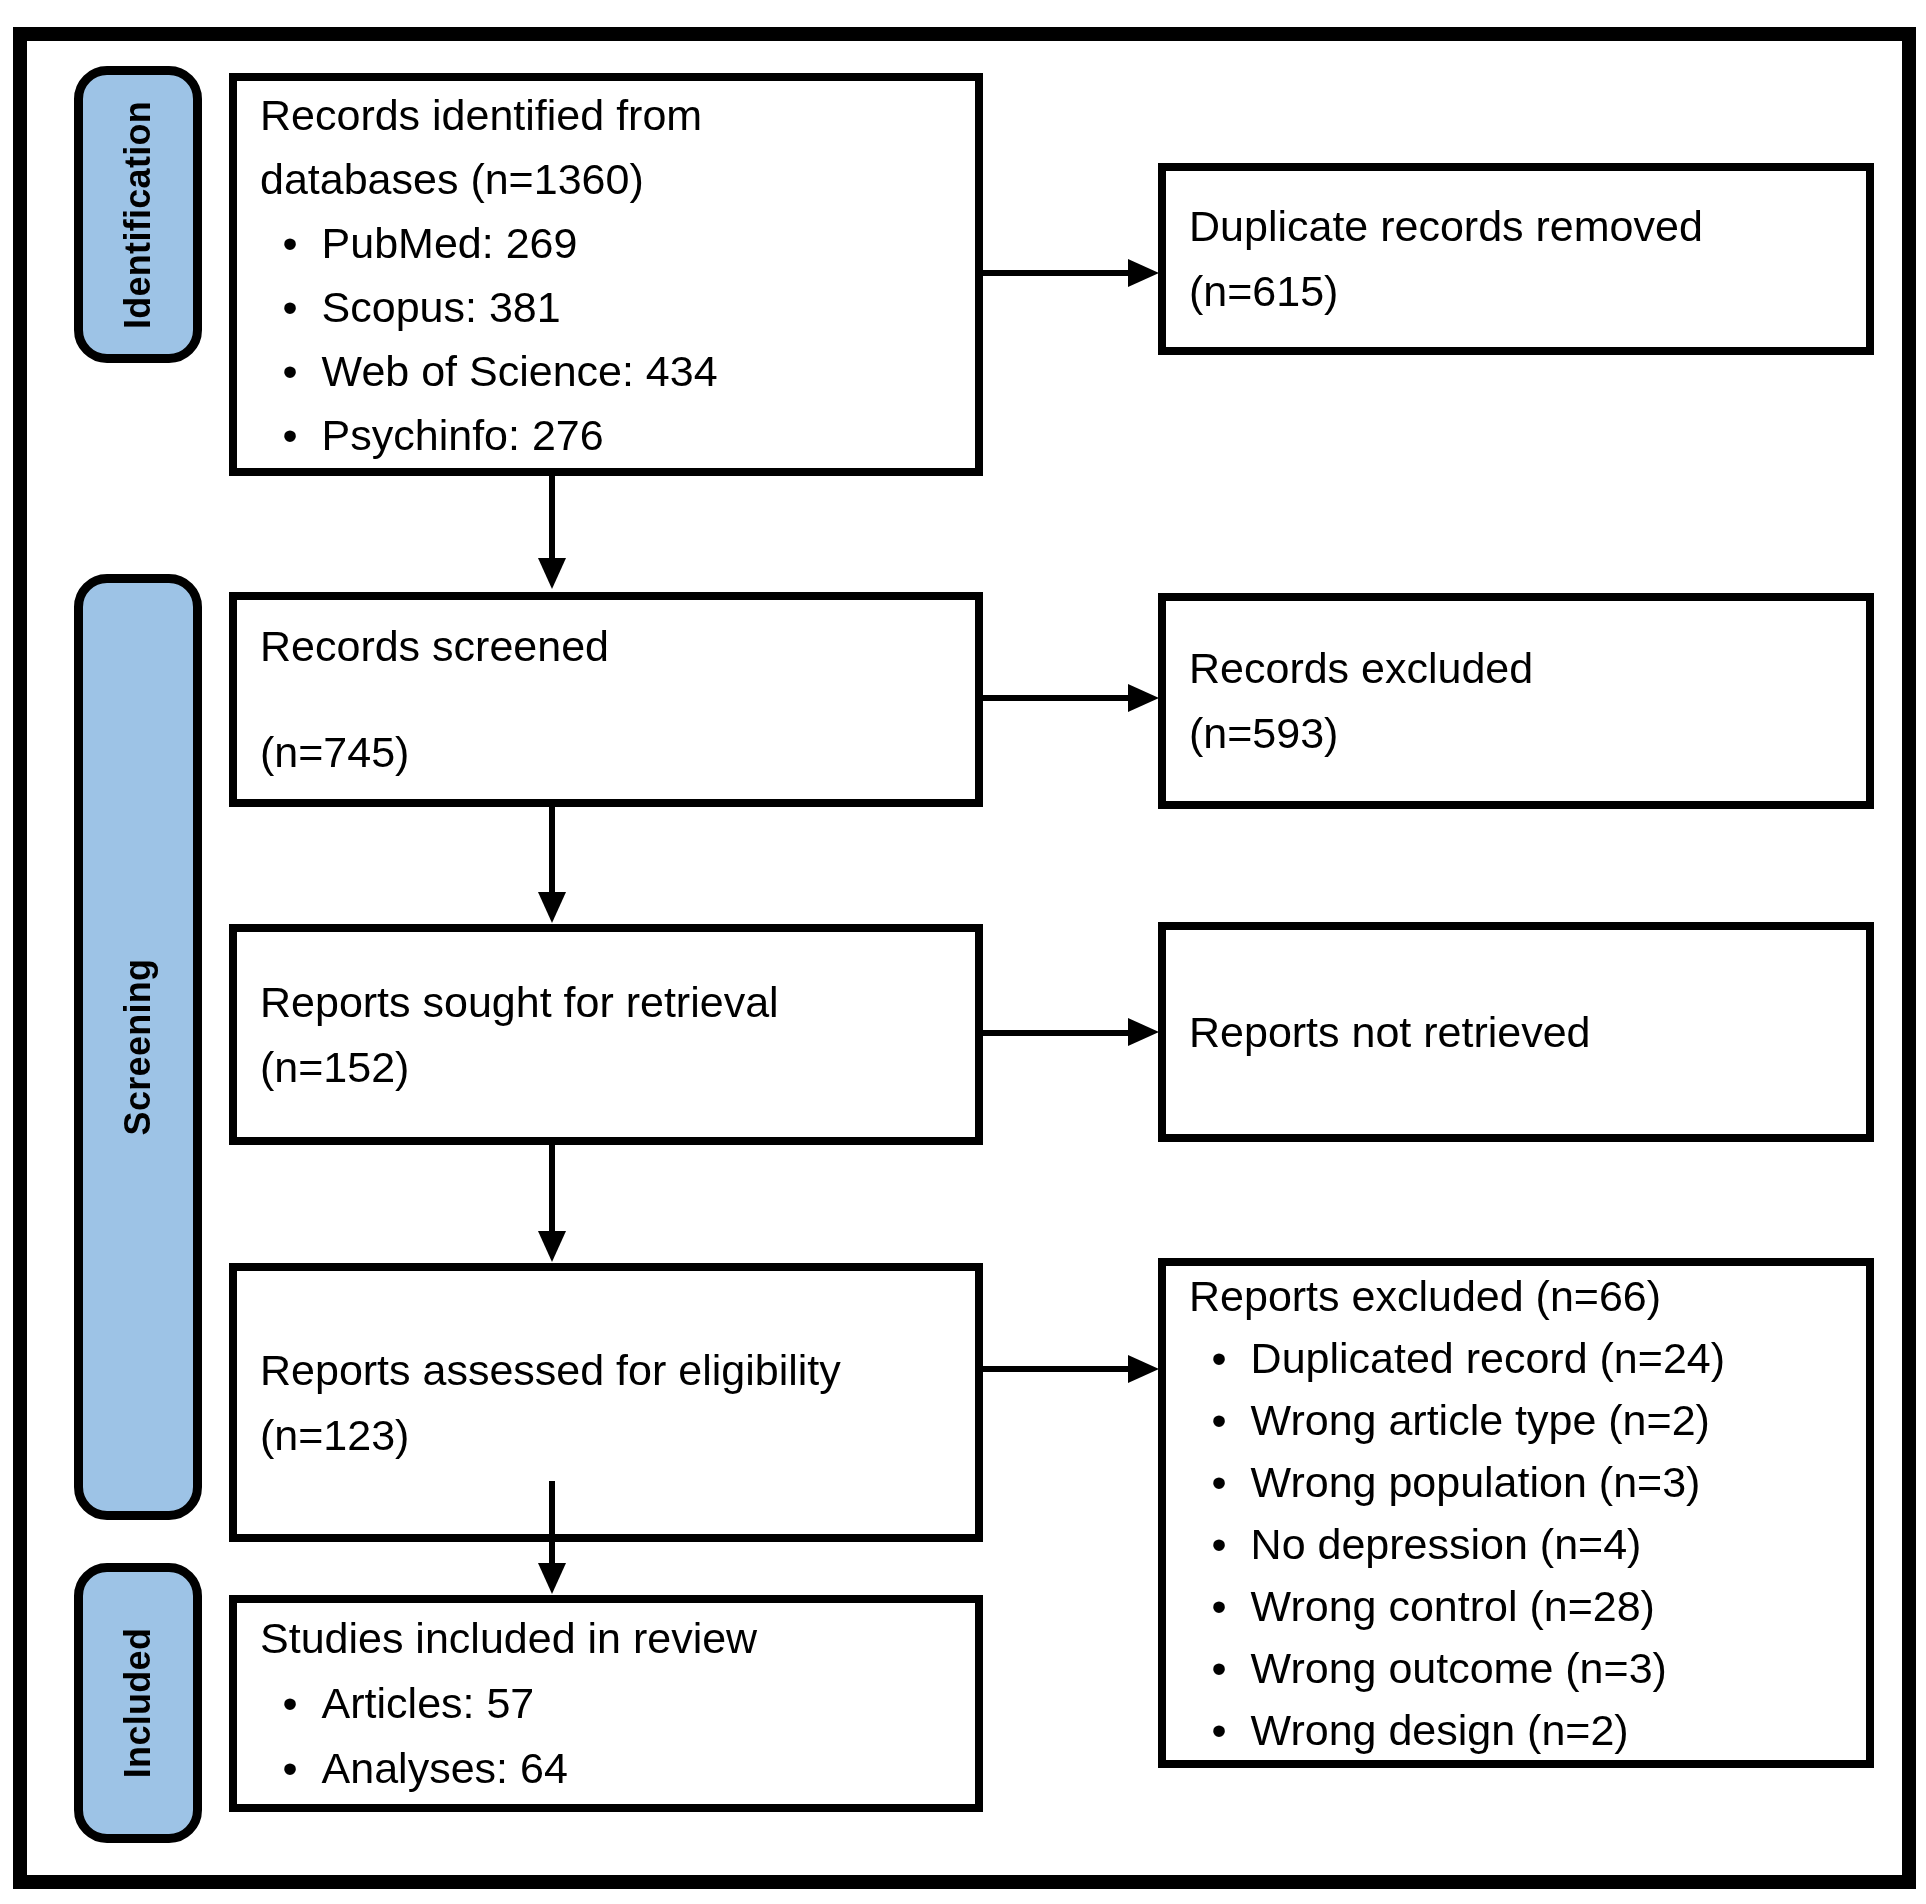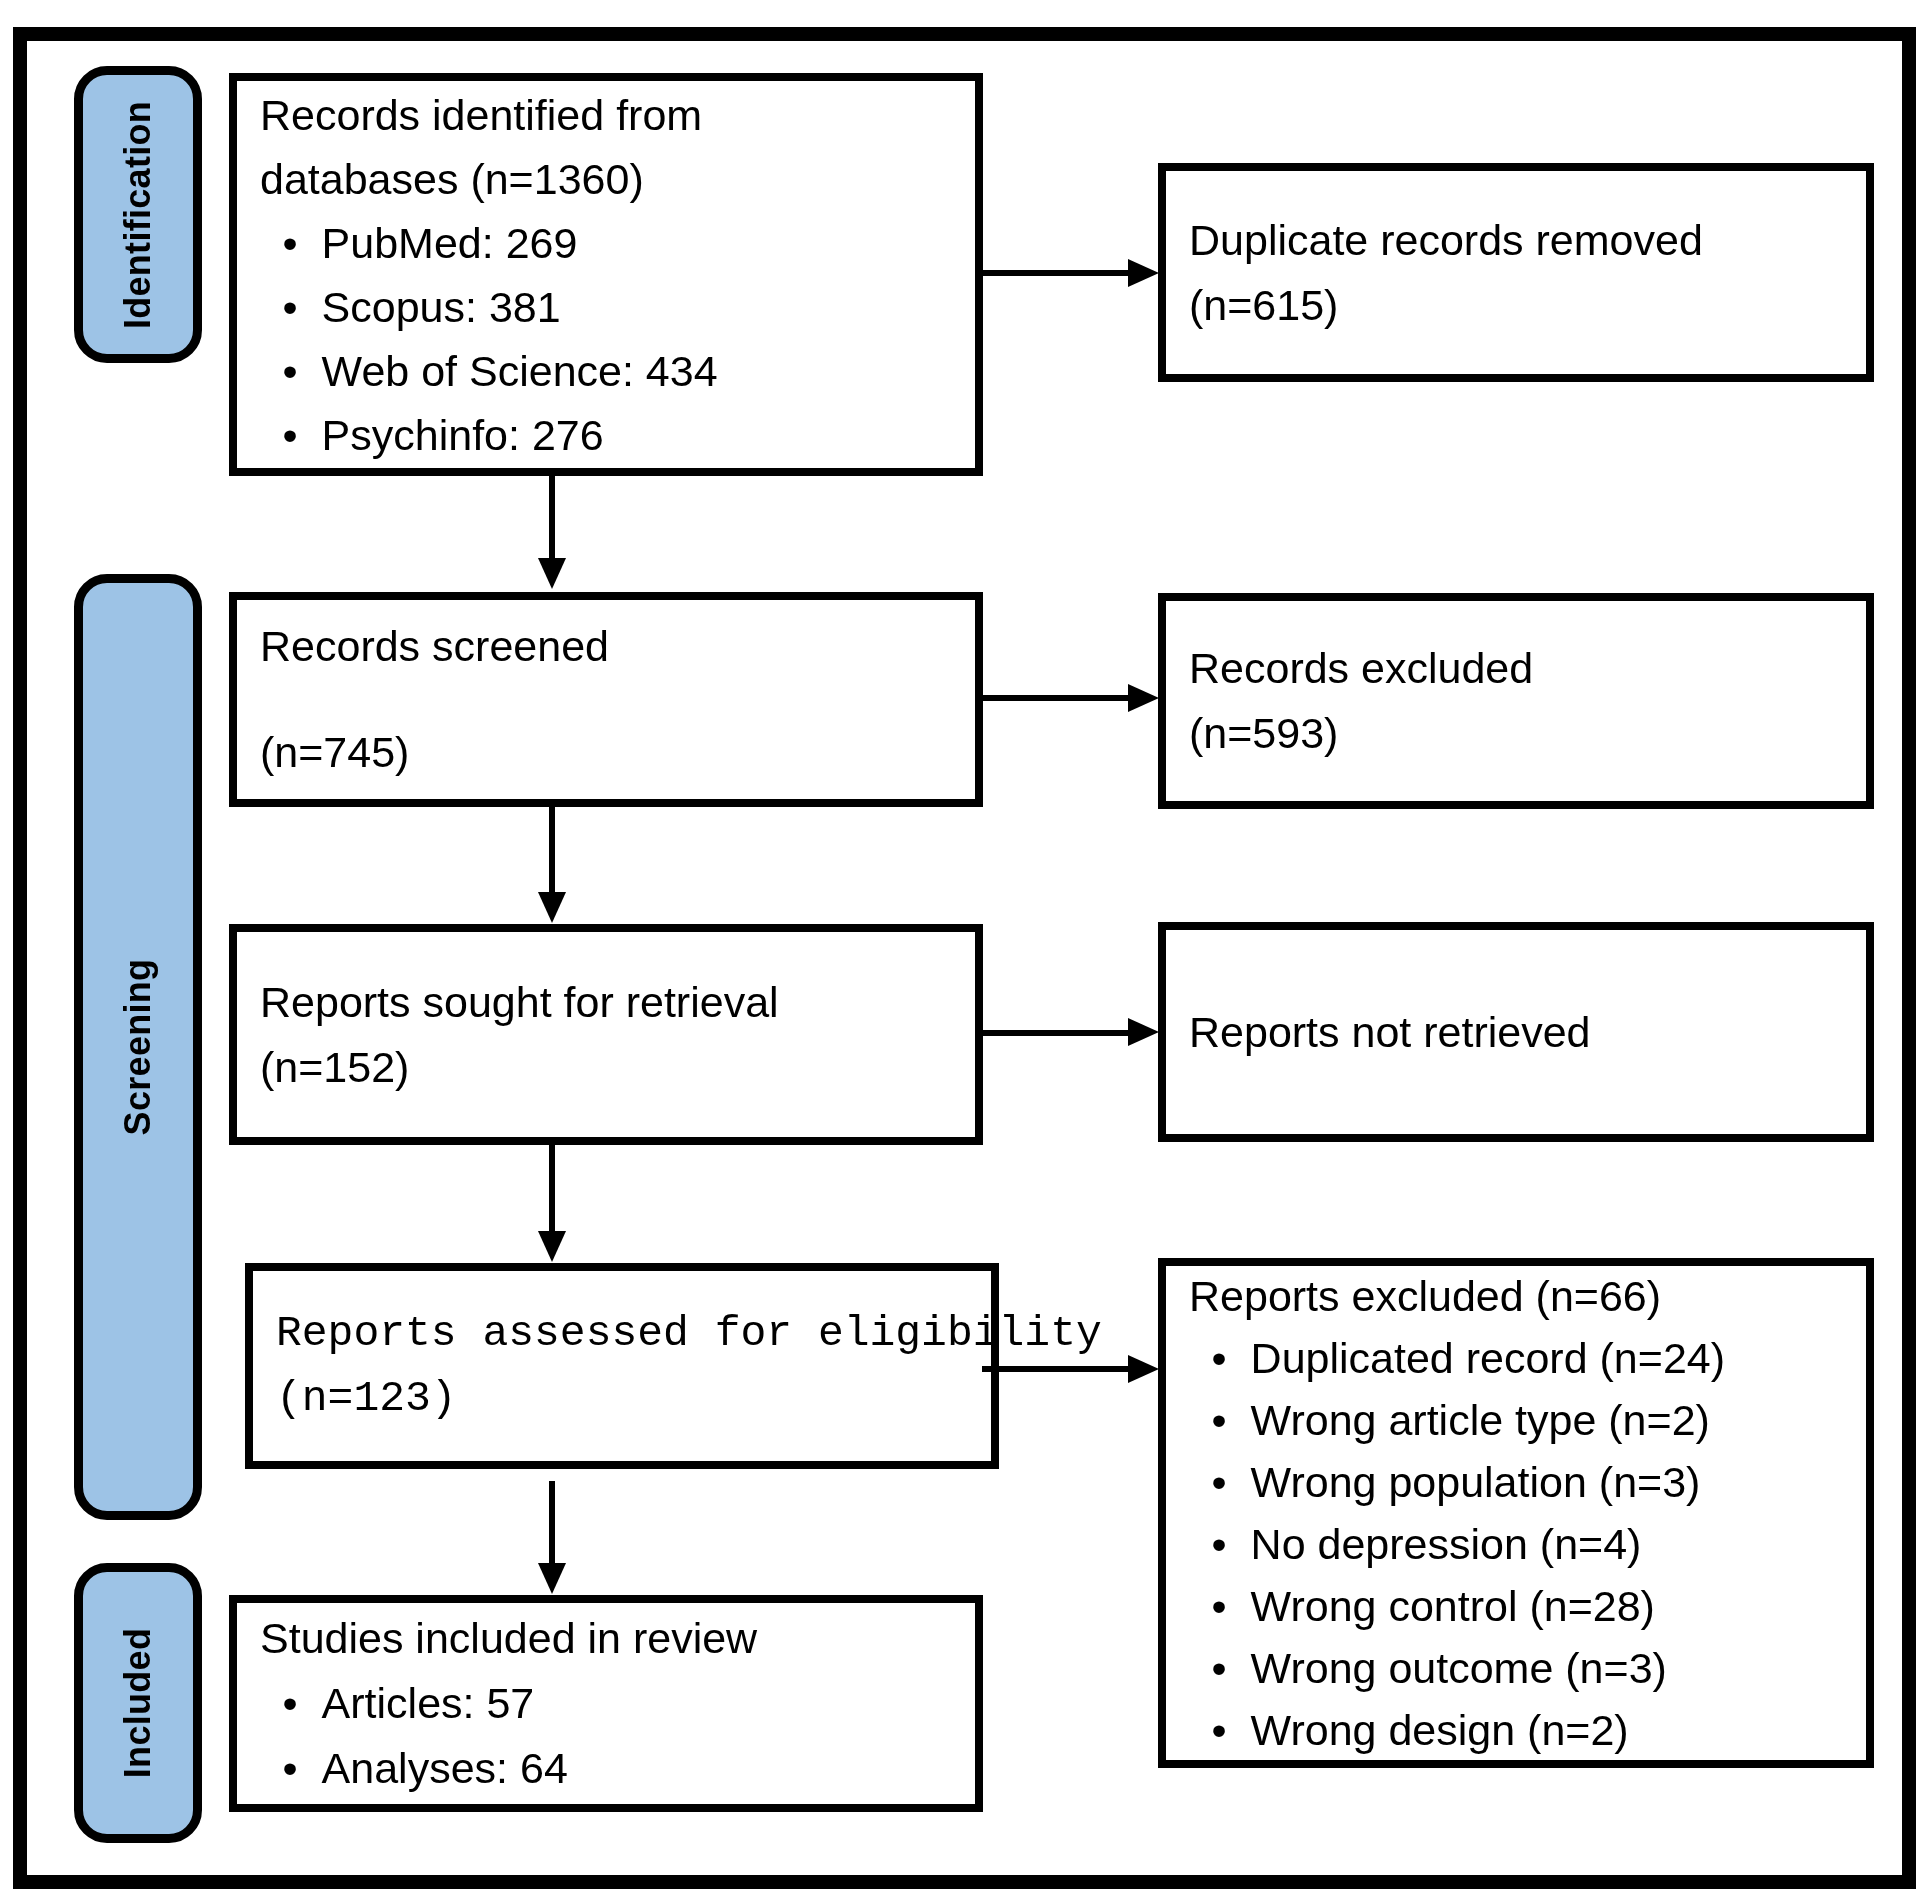--- a/index.html
+++ b/index.html
@@ -54,24 +54,24 @@
     line-height: 65px;
     padding-left: 23px; padding-right: 10.6px;
   }
   .wbox .line { white-space: nowrap; }
   .bullet-row { display: flex; align-items: baseline; padding-left: 22.6px; white-space: nowrap; }
   .bullet-dot { display: inline-block; width: 39px; flex: 0 0 39px; }
 
   #box-identified       { left: 229px;  top: 73px;  width: 754px; height: 403px; line-height: 64px; }
   #box-screened         { left: 229px;  top: 592px;  width: 754px; height: 215px; gap: 41px; }
   #box-sought           { left: 229px;  top: 924px; width: 754px; height: 221px; }
-  #box-assessed         { left: 245px;  top: 1263px; width: 754px; height: 206px; font-family: Liberation Mono, monospace; }
+  #box-assessed         { left: 229px;  top: 1263px; width: 754px; height: 279px; }
   #box-studies          { left: 229px;  top: 1595px; width: 754px; height: 217px; }
 
-  #box-duplicates-removed { left: 1158px; top: 163px;  width: 716px; height: 219px; }
+  #box-duplicates-removed { left: 1158px; top: 163px;  width: 716px; height: 192px; }
   #box-records-excluded   { left: 1158px; top: 593px;  width: 716px; height: 216px; }
   #box-not-retrieved      { left: 1158px; top: 922px; width: 716px; height: 220px; }
   #box-reports-excluded   { left: 1158px; top: 1258px; width: 716px; height: 510px; line-height: 62px; }
 
   
   .vline { width: 6px; background: var(--border-color); left: 549px; }
   .head-down {
     width: 0; height: 0; left: 538px;
     border-left: 14px solid transparent;
     border-right: 14px solid transparent;

